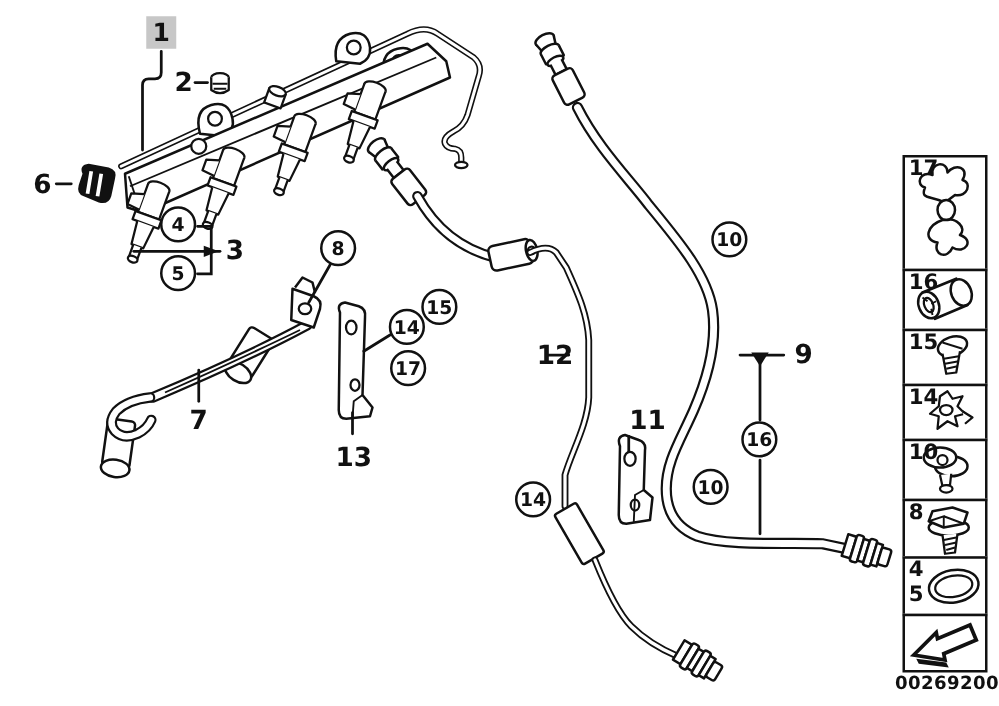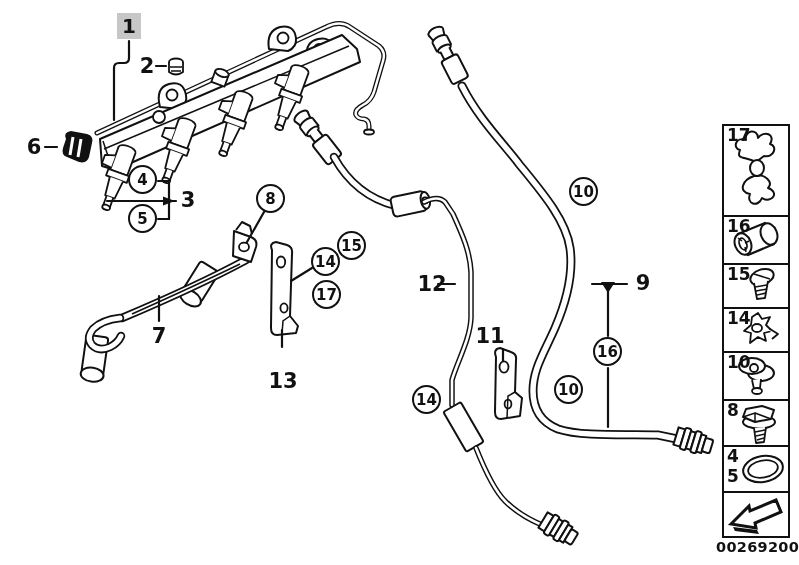--- a/index.html
+++ b/index.html
@@ -195,23 +195,23 @@
       <path class="l" d="M608,291 L608,336"></path>
       <path class="l" d="M608,368 L608,427"></path>
     </g>
   </svg>
 
   <div class="co boxed" style="left:117px;top:13px;">1</div>
   <div class="co plain" style="left:147px;top:66px;">2</div>
   <div class="co plain" style="left:34px;top:147px;">6</div>
   <div class="co plain" style="left:188px;top:200px;">3</div>
   <div class="co plain" style="left:159px;top:336px;">7</div>
-  <div class="co plain" style="left:283px;top:381px;">13</div>
-  <div class="co plain" style="left:432px;top:284px;">12</div>
-  <div class="co plain" style="left:490px;top:336px;">11</div>
+  <div class="co plain" style="left:283px;top:366px;">13</div>
+  <div class="co plain" style="left:444px;top:284px;">12</div>
+  <div class="co plain" style="left:518px;top:336px;">11</div>
   <div class="co plain" style="left:643px;top:283px;">9</div>
   <div class="co circ" style="left:128px;top:165px;">4</div>
   <div class="co circ" style="left:128px;top:204px;">5</div>
   <div class="co circ" style="left:256px;top:184px;">8</div>
   <div class="co circ" style="left:337px;top:231px;">15</div>
   <div class="co circ" style="left:311px;top:247px;">14</div>
   <div class="co circ" style="left:312px;top:280px;">17</div>
   <div class="co circ" style="left:412px;top:385px;">14</div>
   <div class="co circ" style="left:569px;top:177px;">10</div>
   <div class="co circ" style="left:593px;top:337px;">16</div>

